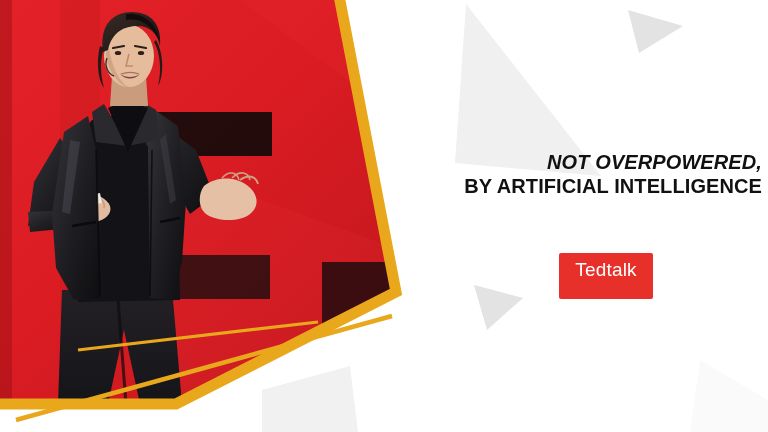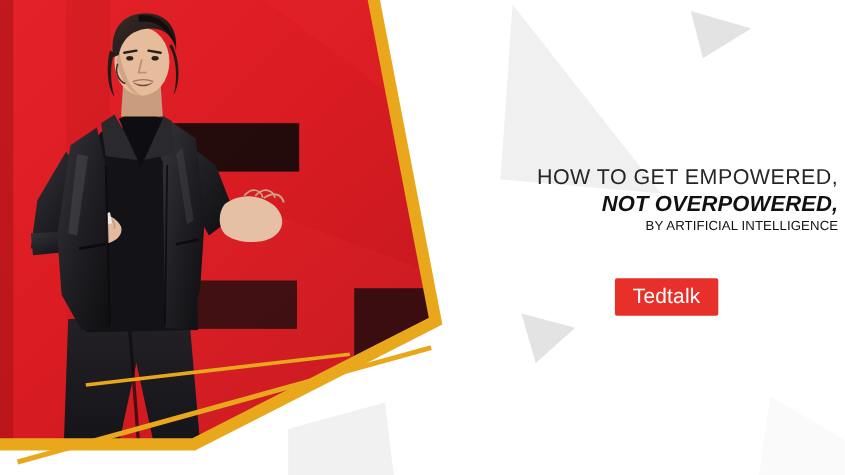--- a/index.html
+++ b/index.html
@@ -42,37 +42,37 @@
     display:block;
     font-size:20px;
     font-weight:700;
     letter-spacing:0.1px;
     color:#111111;
     white-space:nowrap;
     font-style:italic;
   }
   .headline .l3{
     display:block;
-    font-size:12px;
-    font-weight:400;
+    font-size:20px;
+    font-weight:700;
     letter-spacing:0.1px;
     color:#111111;
     white-space:nowrap;
   }
   .badge-wrap{
     position:absolute;left:12px;top:253px;width:312px;
     text-align:center;
   }
   .badge{
     display:inline-block;
     background:#E8302A;
     color:#ffffff;
     font-size:19px;
     font-weight:400;
-    padding:7px 16px 8px 16px;
+    padding:7px 16px 20px 16px;
     border-radius:2px;
     letter-spacing:0.2px;
     line-height:1;
     cursor:pointer;
   }
 </style>
 </head>
 <body>
 
 <div id="banner">
@@ -210,21 +210,20 @@
 
   <svg class="deco-layer" viewBox="0 0 768 432" width="768" height="432" xmlns="http://www.w3.org/2000/svg">
     <line x1="16" y1="420" x2="392" y2="316" stroke="#E9A81C" stroke-width="4.5" stroke-linecap="butt"></line>
     <line x1="50" y1="348" x2="326" y2="316" stroke="#E9A81C" stroke-width="3" stroke-linecap="butt" opacity="0"></line>
     <line x1="78" y1="350" x2="318" y2="322" stroke="#E9A81C" stroke-width="3.2"></line>
   </svg>
 
   <div class="content">
 
     <div class="headline">
-      <span class="l1">HOW TO GET EMPOWERED,</span>
       <span class="l2">NOT OVERPOWERED,</span>
       <span class="l3">BY ARTIFICIAL INTELLIGENCE</span>
     </div>
 
     <div class="badge-wrap">
       <span class="badge">Tedtalk</span>
     </div>
 
   </div>
 

